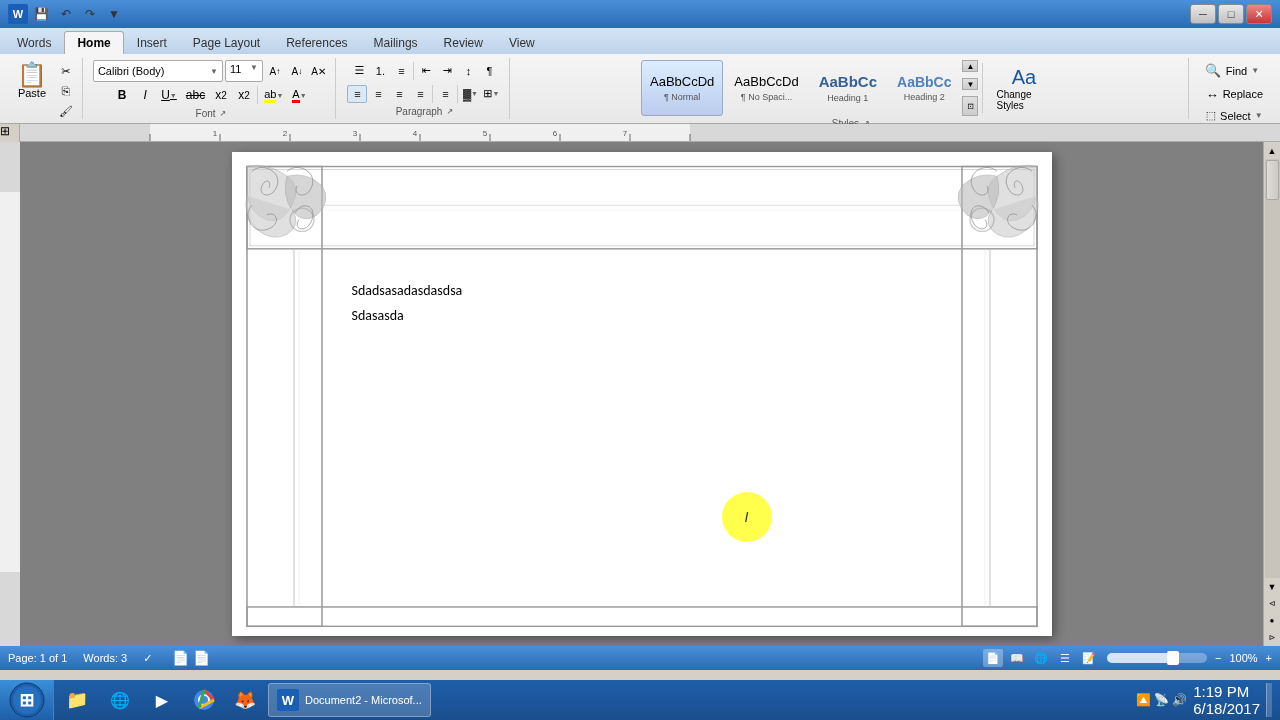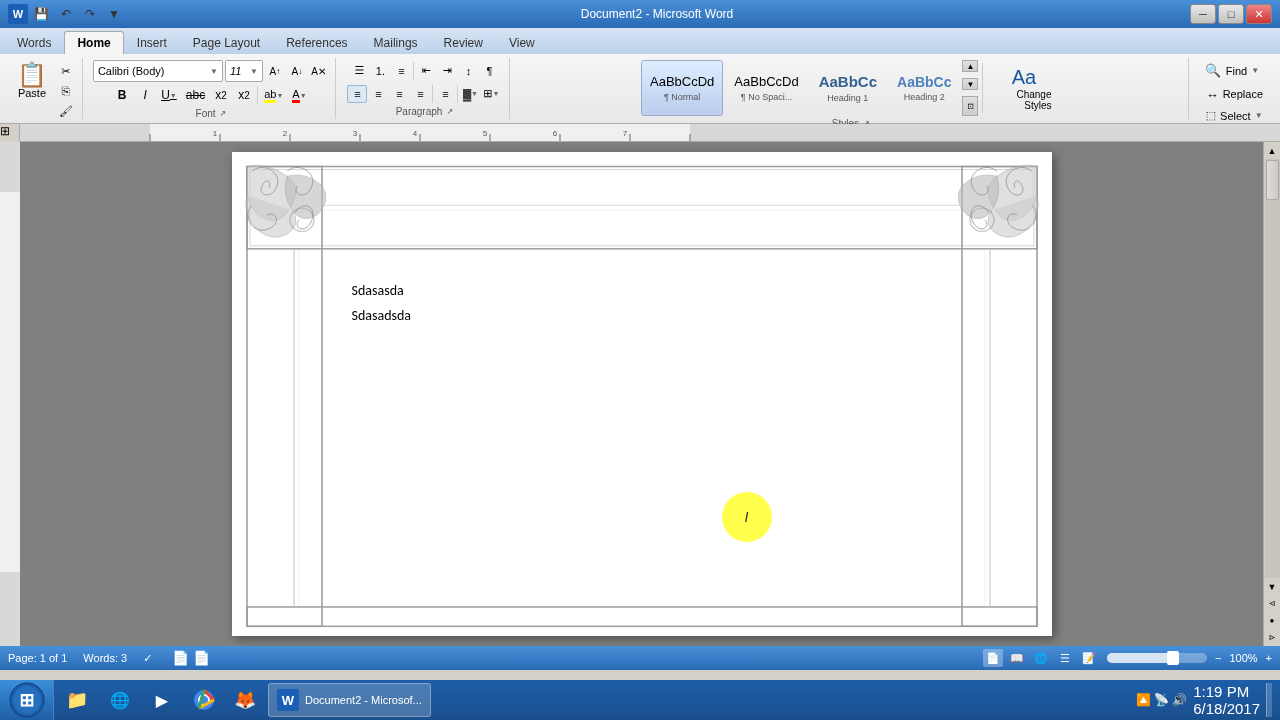--- a/index.html
+++ b/index.html
@@ -121,23 +121,22 @@
       cursor: pointer;
     }
     .size-selector {
       height: 22px;
       border: 1px solid #aaa;
       border-radius: 2px;
       padding: 2px 4px;
       font-size: 11px;
       width: 38px;
       background: white;
-      display: flex; align-items: center; justify-content: space-between;
-      cursor: pointer;
-      font-style: italic;
+      display: flex; align-items: flex-start; justify-content: space-between;
+      cursor: pointer;
     }
 
     
     .fmt-btn {
       height: 22px;
       min-width: 22px;
       border: 1px solid transparent;
       border-radius: 2px;
       font-size: 12px;
       cursor: pointer;
@@ -348,21 +347,20 @@
 <body>
 
 <div class="title-bar">
   <div class="title-bar-left">
     <div class="word-icon">W</div>
     <div class="qa-btn" title="Save">💾</div>
     <div class="qa-btn" title="Undo">↶</div>
     <div class="qa-btn" title="Redo">↷</div>
     <div class="qa-btn">▼</div>
   </div>
-  <div class="title-bar-title">Document2 - Microsoft Word</div>
   <div class="title-bar-controls">
     <div class="title-btn">─</div>
     <div class="title-btn">□</div>
     <div class="title-btn close">✕</div>
   </div>
 </div>
 
 <div class="ribbon-tabs">
   <div class="ribbon-tab">Words</div>
   <div class="ribbon-tab active">Home</div>
@@ -483,21 +481,21 @@
         </div>
       </div>
       <div style="display:flex;flex-direction:column;height:56px;justify-content:space-between;">
         <div class="scroll-arrow-btn">▲</div>
         <div class="scroll-arrow-btn">▼</div>
         <div class="scroll-arrow-btn" style="height:20px;">⊡</div>
       </div>
       <div class="sep"></div>
       <div class="change-styles-btn">
         <div style="font-size:20px;color:#1a56a0;">Aa</div>
-        <div style="font-size:10px;text-align:right;max-width:55px;">Change Styles</div>
+        <div style="font-size:10px;text-align:left;max-width:55px;">Change Styles</div>
       </div>
     </div>
     <div class="ribbon-group-label">
       <span>Styles</span>
       <span class="expand-icon">↗</span>
     </div>
   </div>
 
   <div class="ribbon-group editing-group">
     <div style="display:flex;flex-direction:column;gap:2px;flex:1;justify-content:center;">
@@ -602,22 +600,22 @@
           <line x1="52" y1="0" x2="52" y2="370" stroke="#ccc" stroke-width="0.5"></line>
         </g>
 
         <g transform="translate(805,100) scale(-1,1)" fill="none" stroke="#aaa" stroke-width="1" opacity="0.6">
           <line x1="47" y1="0" x2="47" y2="370" stroke="#bbb" stroke-width="1.5"></line>
           <line x1="52" y1="0" x2="52" y2="370" stroke="#ccc" stroke-width="0.5"></line>
         </g>
       </svg>
 
       <div class="doc-content">
+        <span class="doc-text-line">Sdadsasadasdasdsa</span>
         <span class="doc-text-line">Sdasasda</span>
-        <span class="doc-text-line">Sdasadsda</span>
       </div>
 
       <div class="cursor-indicator">I</div>
     </div>
   </div>
 
   <div class="right-scrollbar">
     <div class="scrollbar-btn">▲</div>
     <div class="scrollbar-track">
       <div class="scrollbar-thumb"></div>

